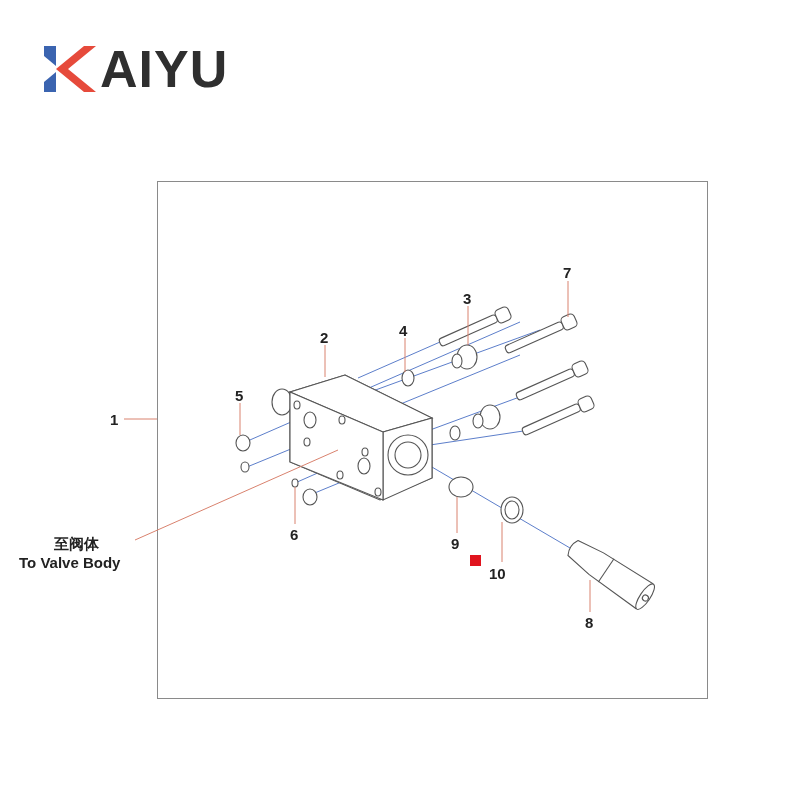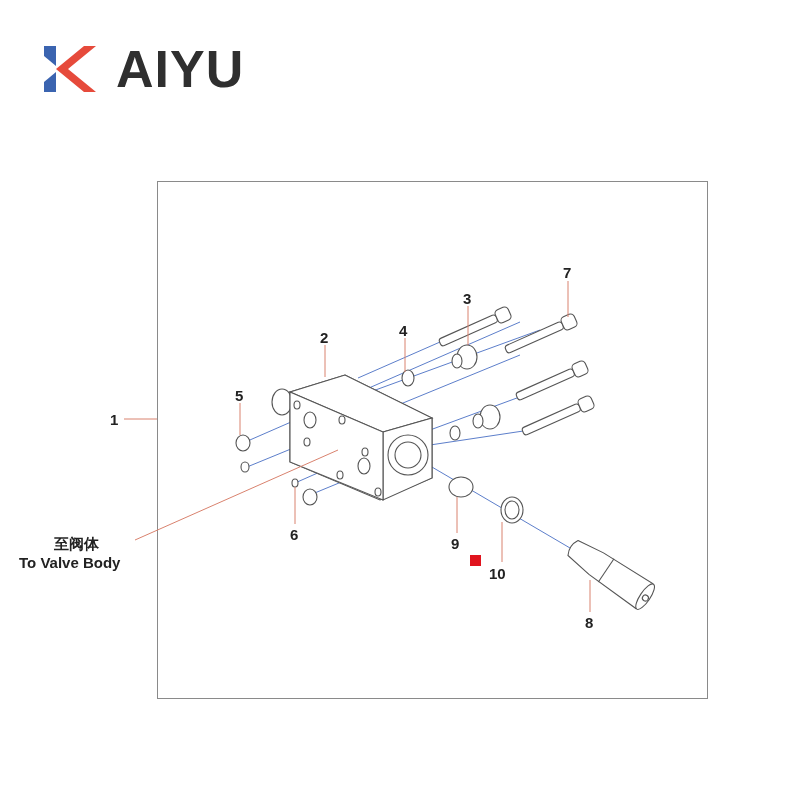--- a/index.html
+++ b/index.html
@@ -1,18 +1,18 @@
 <!DOCTYPE html>
 <html><head>
 <meta charset="utf-8">
 <style>
   html,body{margin:0;padding:0;background:#ffffff;}
   body{width:800px;height:800px;position:relative;overflow:hidden;font-family:"Liberation Sans",sans-serif;}
   #logo{position:absolute;left:44px;top:44px;height:50px;display:flex;align-items:center;}
-  #logo-text{font-family:"Liberation Sans",sans-serif;font-weight:bold;font-size:52px;color:#2f2f2f;letter-spacing:1px;line-height:50px;margin-left:20px;}
+  #logo-text{font-family:"Liberation Sans",sans-serif;font-weight:bold;font-size:52px;color:#2f2f2f;letter-spacing:1px;line-height:50px;margin-left:4px;}
   #frame{position:absolute;left:157px;top:181px;width:551px;height:518px;border:1.5px solid #8a8a8a;box-sizing:border-box;}
   svg#diagram{position:absolute;left:0;top:0;}
   .num{font-family:"Liberation Sans",sans-serif;font-weight:bold;font-size:15px;fill:#222;}
   .cap{font-family:"Liberation Sans",sans-serif;font-weight:bold;fill:#222;}
   .part{fill:#fff;stroke:#555;stroke-width:1.1;}
   .axis{stroke:#4a6fc4;stroke-width:0.9;fill:none;}
   .lead{stroke:#d9826e;stroke-width:1;fill:none;}
   #marker{position:absolute;left:470px;top:555px;width:11px;height:11px;}
 </style>
 </head>

